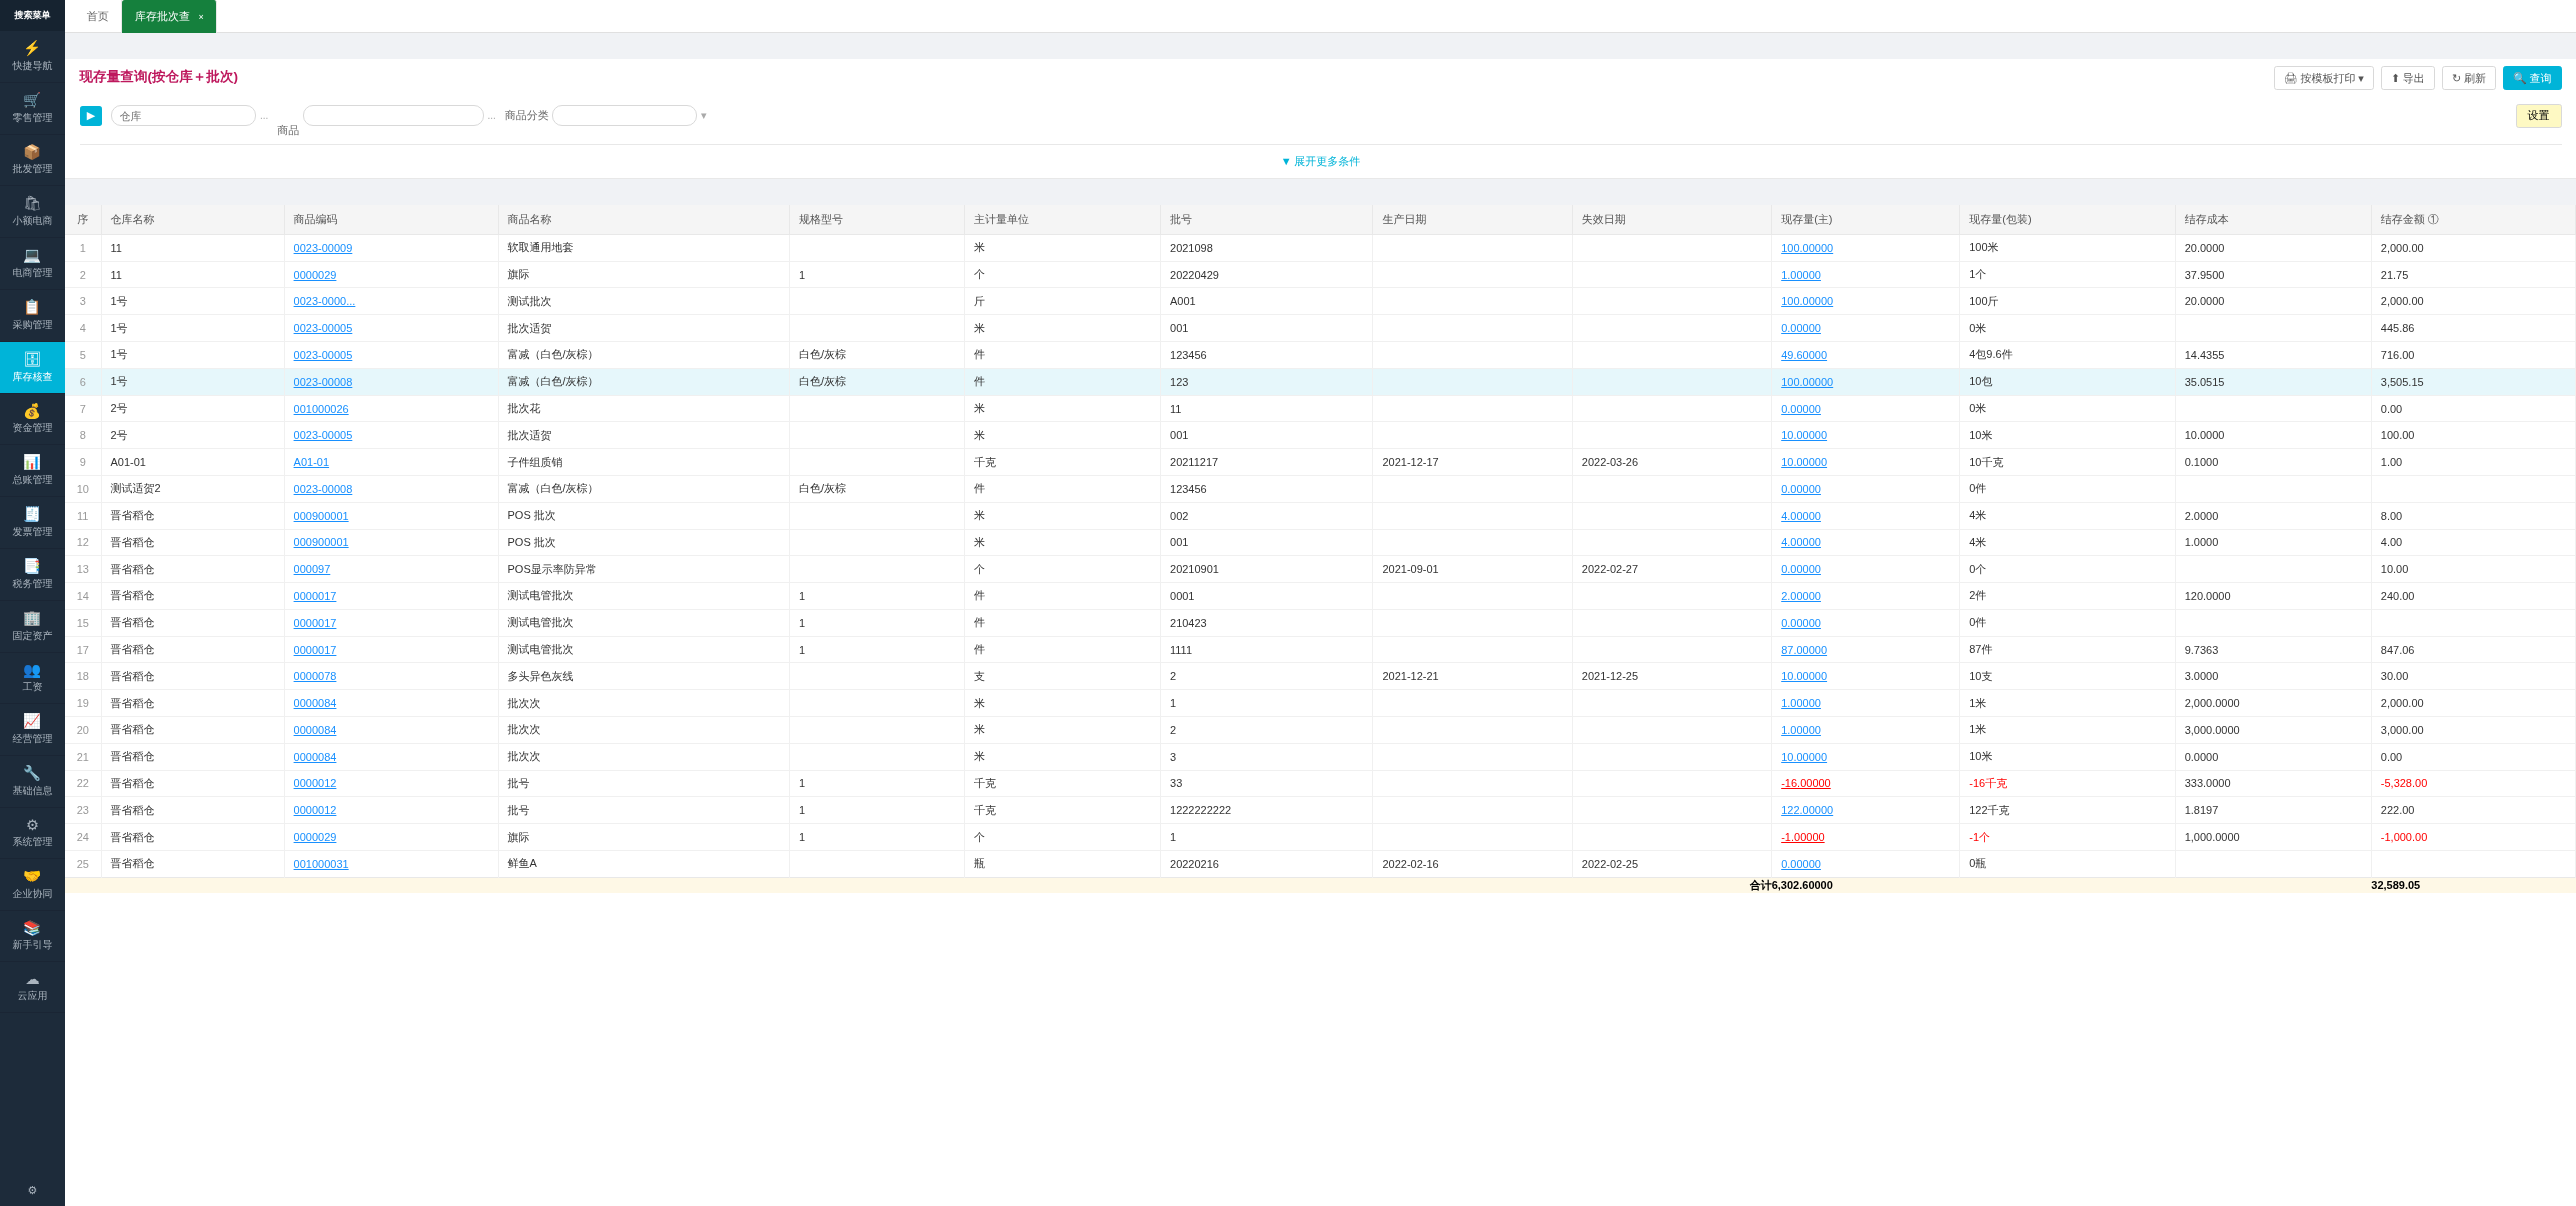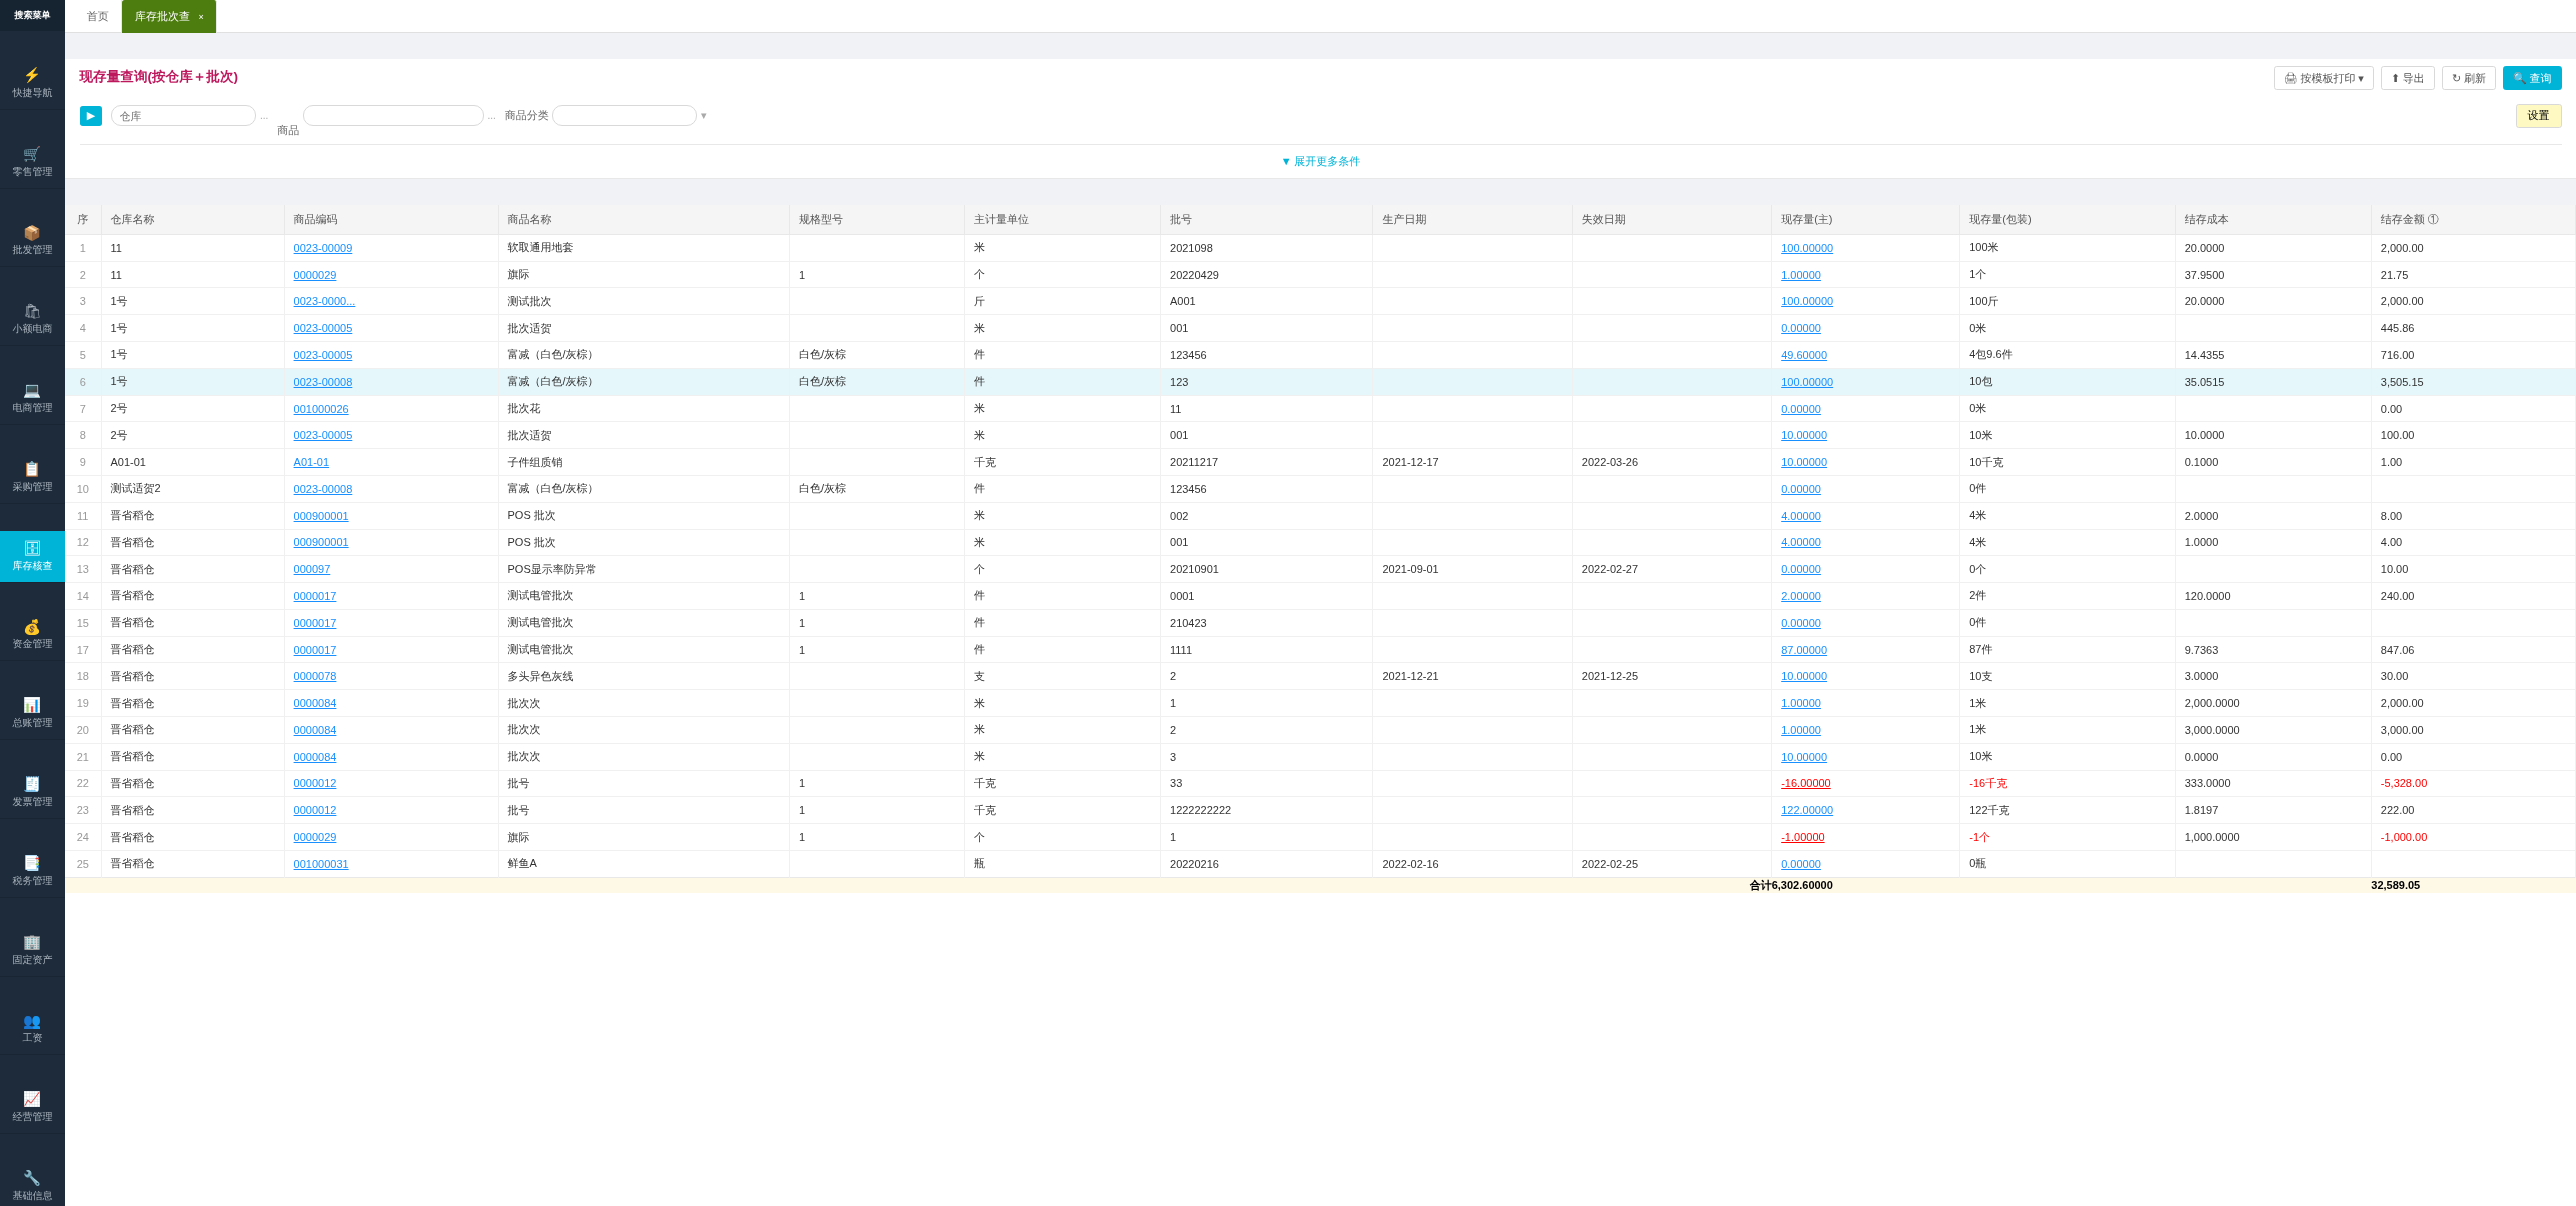--- a/index.html
+++ b/index.html
@@ -9,21 +9,20 @@
     .sidebar {
       width: 65px;
       background: #1d2b3a;
       color: #aab4be;
       display: flex;
       flex-direction: column;
       align-items: center;
       flex-shrink: 0;
       height: 100vh;
       overflow-y: auto;
-      gap: 27px;
     }
     .sidebar-logo {
       width: 100%;
       background: #162330;
       padding: 9px 0;
       text-align: center;
       font-size: 9px;
       color: #fff;
       font-weight: bold;
     }
@@ -69,21 +68,21 @@
     .tab-item {
       padding: 0 12.7px;
       height: 33px;
       line-height: 33px;
       cursor: pointer;
       color: #666;
       font-size: 11px;
       border-right: 0.9px solid #e8e8e8;
     }
     .tab-item.active {
-      background: #4d7c0f;
+      background: #15803d;
       color: #fff;
       border-radius: 2.7px 2.7px 0 0;
     }
     .tab-close {
       margin-left: 5.4px;
       font-size: 9px;
       cursor: pointer;
     }
 
     

